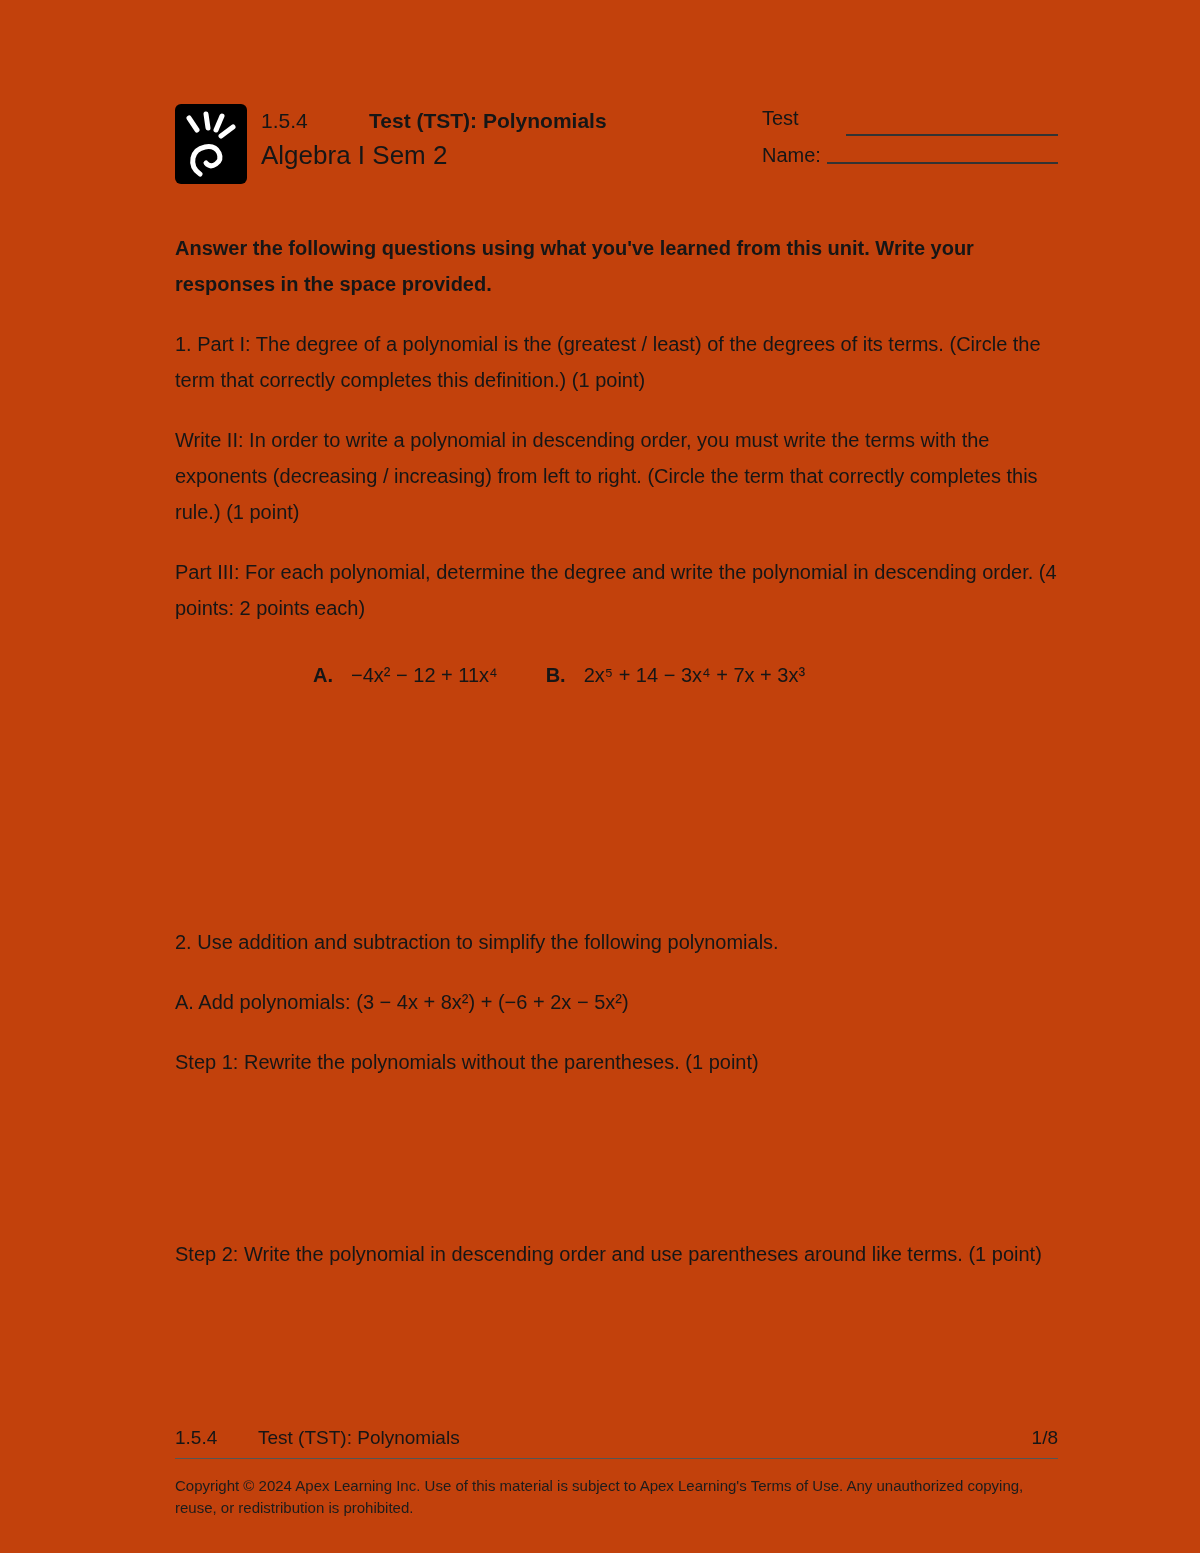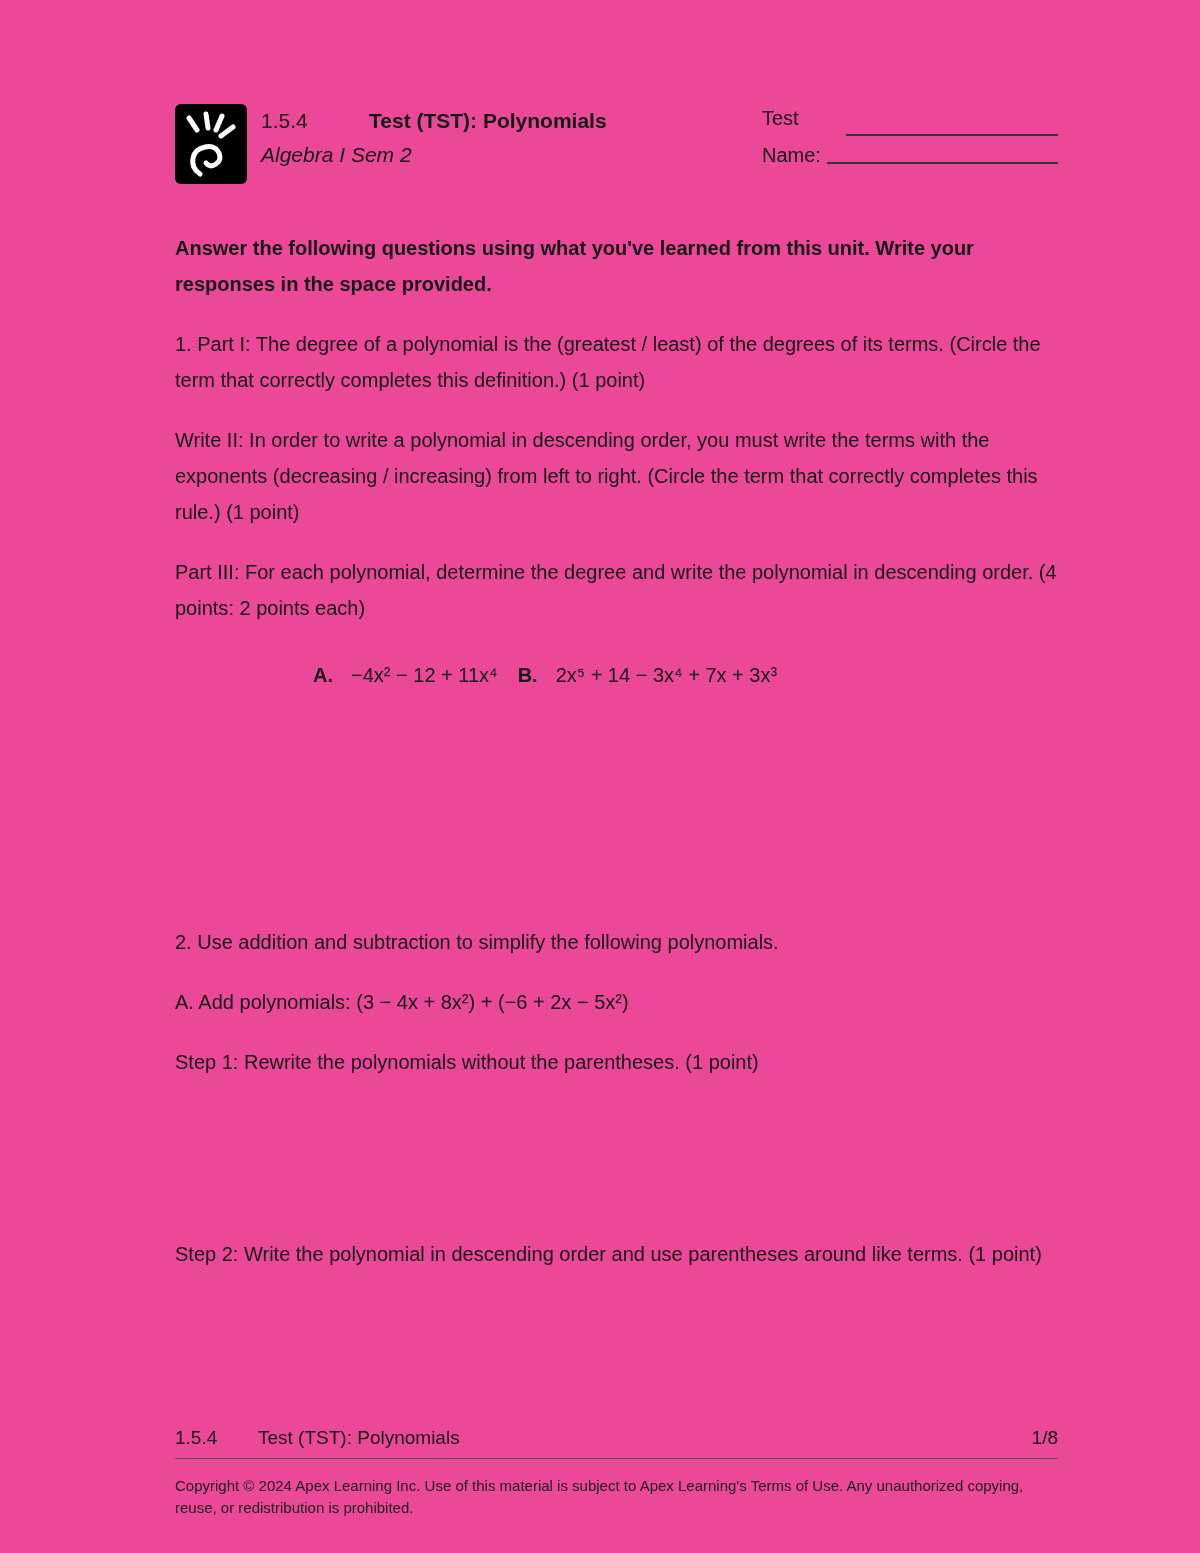--- a/index.html
+++ b/index.html
@@ -1,45 +1,45 @@
 <!DOCTYPE html>
 <html><head>
 <meta charset="utf-8">
 <style>
   html,body{margin:0;padding:0;background:#ffffff;}
   .page{
     position:relative;
     width:1200px;height:1553px;
-    background:#ec4899;
+    background:#c2410c;
     font-family:"Liberation Sans",sans-serif;
     color:#161616;
     overflow:hidden;
   }
   .content{padding:104px 142px 0 175px;}
   p{margin:0 0 24px 0;font-size:20px;line-height:36px;}
   b{font-weight:normal;}
   .bold{font-weight:bold;}
 
   
   .header{display:flex;margin-bottom:46px;}
   .logo{width:72px;height:80px;flex:0 0 auto;}
   .h-left{flex:1;padding-left:14px;padding-top:2px;}
   .h-title-row{font-size:21px;line-height:30px;}
   .code{display:inline-block;width:108px;}
   .title{font-weight:bold;}
-  .course{font-size:21px;line-height:30px;margin-top:4px;font-style:italic;}
+  .course{font-size:26px;line-height:30px;margin-top:4px;}
   .h-right{width:296px;font-size:20px;}
   .hrow{display:flex;align-items:flex-end;height:32px;}
   .test-row{height:26px;justify-content:flex-start;}
   .test-underline{margin-left:auto;width:212px;border-bottom:2px solid #333;margin-top:4px;}
   .flabel{padding-bottom:1px;}
   .field-line{flex:1;border-bottom:2px solid #333;margin-left:6px;margin-bottom:4px;height:0;}
 
   
-  .math-row{display:flex;gap:20px;margin:28px 0 0 138px;font-size:20px;line-height:42px;}
+  .math-row{display:flex;gap:48px;margin:28px 0 0 138px;font-size:20px;line-height:42px;}
   .math-item .mlabel{margin-right:18px;font-weight:bold;}
   .expr{white-space:nowrap;}
 
   .q2-heading{margin-top:228px;}
   .step2{margin-top:156px;}
 
   
   .footer{position:absolute;left:175px;right:142px;top:1426px;}
   .footer-row{display:flex;justify-content:space-between;font-size:19px;line-height:24px;}
   .fcode{display:inline-block;width:83px;}

